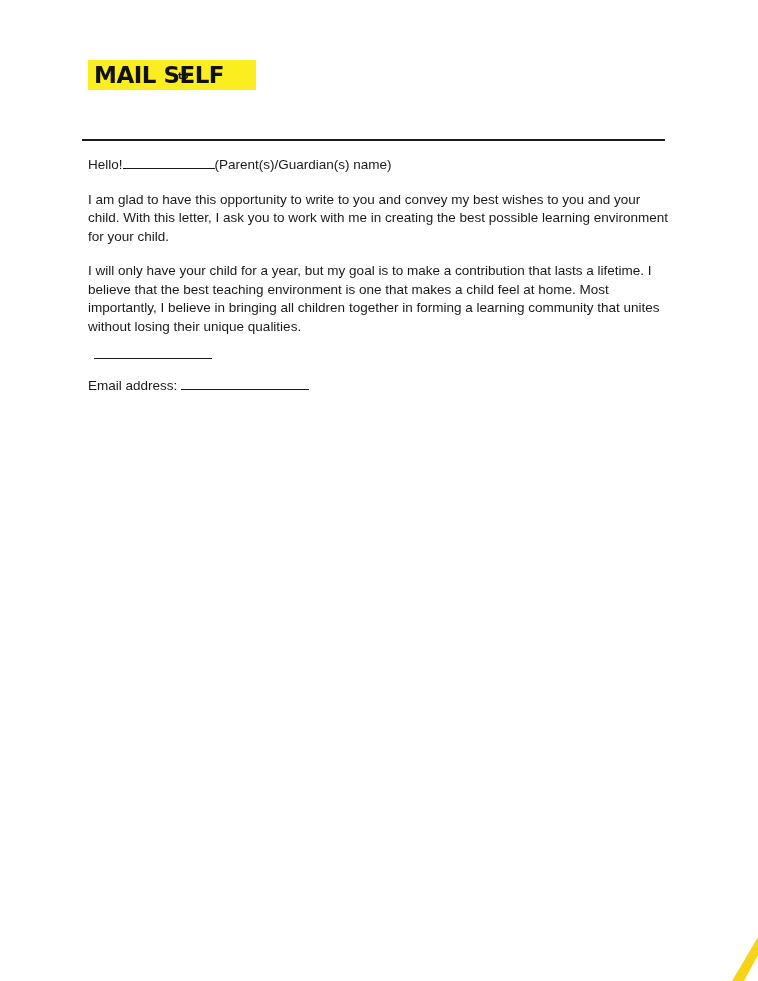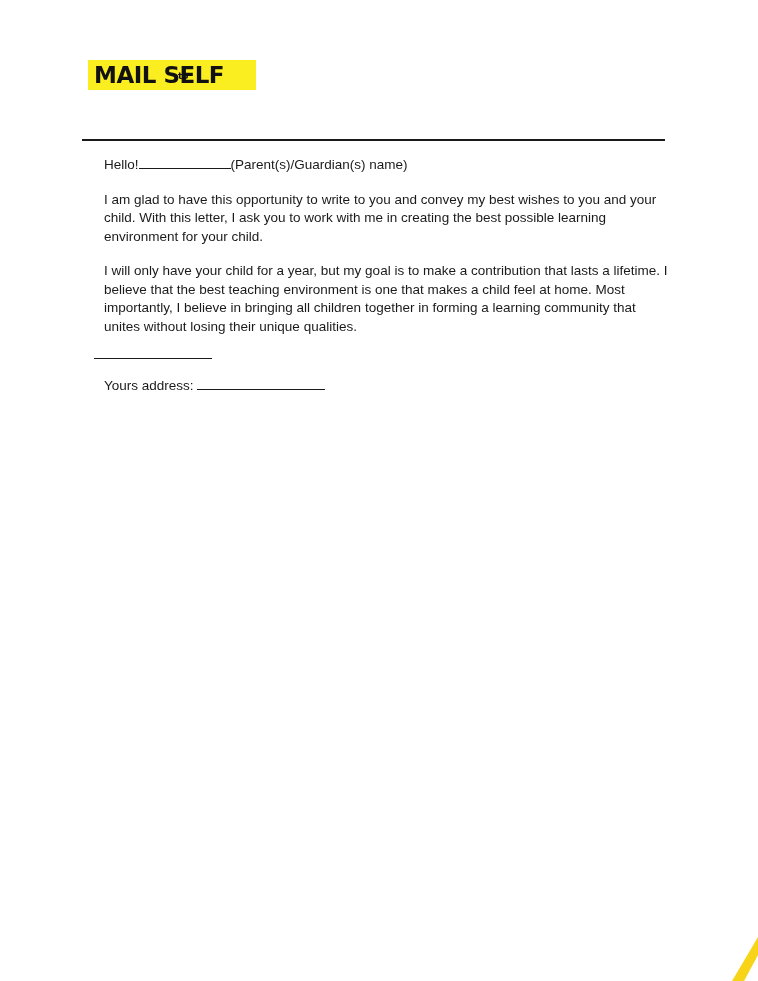--- a/index.html
+++ b/index.html
@@ -78,21 +78,21 @@
   .letter {
     position: absolute;
     left: 88px;
     top: 156px;
     width: 582px;
     font-size: 13.5px;
     line-height: 18.5px;
     color: #1a1a1a;
   }
   .letter p {
-    margin: 0 0 16px 16px;
+    margin: 0 0 16px 0;
   }
   .blank-line {
     display: inline-block;
     border-bottom: 1px solid #1a1a1a;
     vertical-align: baseline;
   }
   .blank-sm { width: 92px; }
   .blank-md { width: 112px; }
   .sig-line {
     display: block;
@@ -149,21 +149,21 @@
 
     <p>I am glad to have this opportunity to write to you and convey my best wishes to you and your child. With this letter, I ask you to work with me in creating the best possible learning environment for your child.</p>
 
     <p>I will only have your child for a year, but my goal is to make a contribution that lasts a lifetime. I believe that the best teaching environment is one that makes a child feel at home. Most importantly, I believe in bringing all children together in forming a learning community that unites without losing their unique qualities.</p>
 
 
 
     <span class="sig-line"></span>
 
     <p class="email-row">
-      <span>Yours address:</span> <span class="blank-line blank-email"></span>
+      <span>Email address:</span> <span class="blank-line blank-email"></span>
     </p>
 
   </div>
 
   <div class="corner-fold"></div>
   <div class="corner-fold2"></div>
 
 </div>
 
 </body></html>

